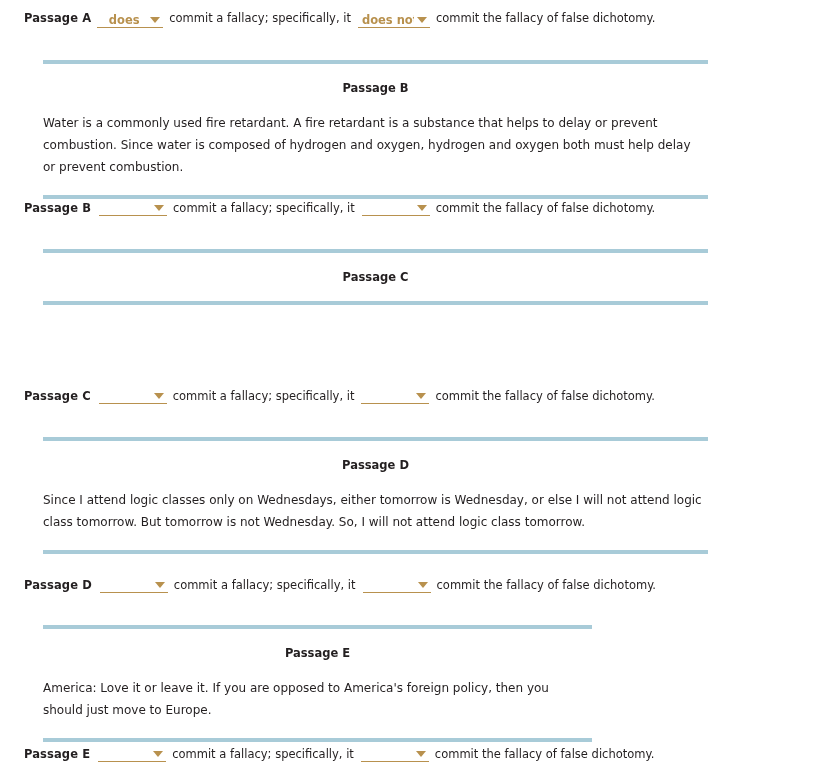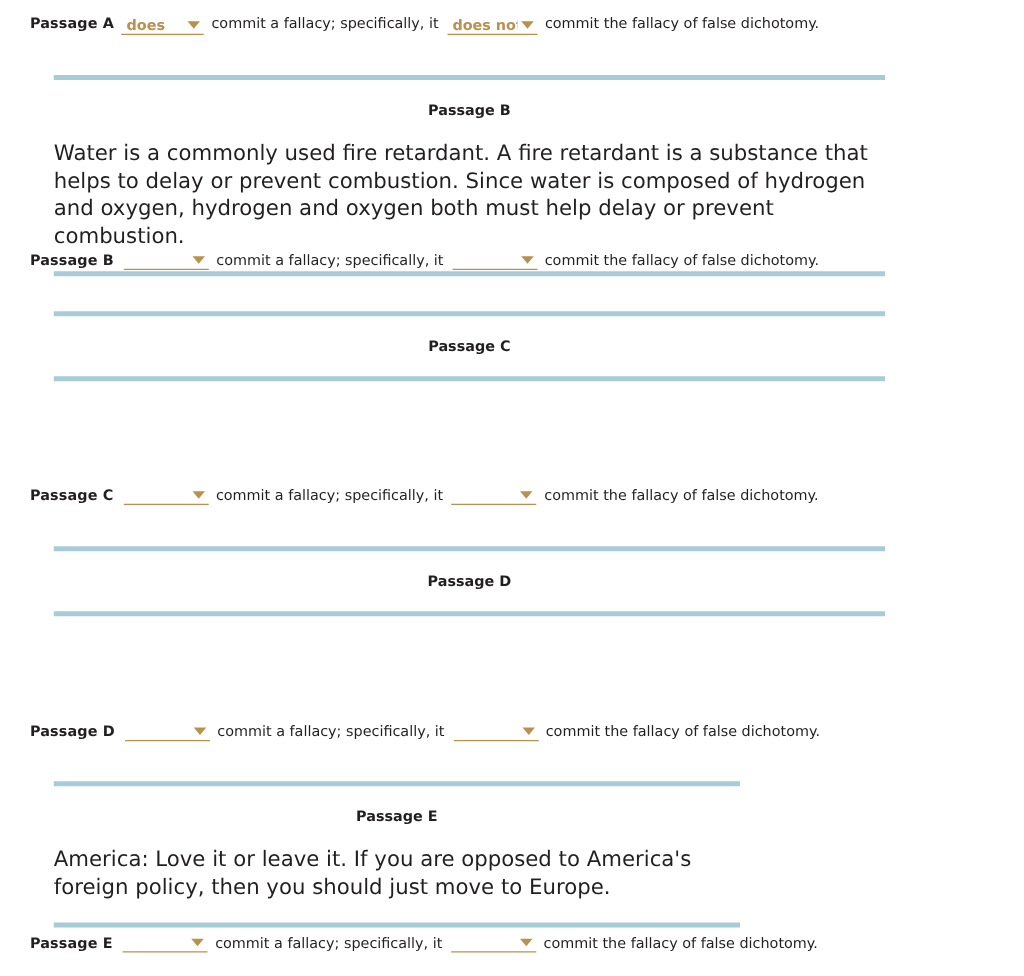--- a/index.html
+++ b/index.html
@@ -59,21 +59,21 @@
   .dropdown.d-first { width: 68px; margin: 0 6px 0 8px; }
   .dropdown.d-second { width: 68px; margin: 0 6px 0 7px; }
   .dropdown.filled.d-first { width: 66px; margin: 0 6px 0 6px; }
   .dropdown.filled.d-second { width: 72px; margin: 0 6px 0 7px; }
 
   .dropdown .dd-value {
     color: #b8914e;
     font-size: 11.5px;
     font-weight: bold;
     flex: 1 1 auto;
-    text-align: left;
+    text-align: center;
     overflow: hidden;
   }
   .dropdown .dd-value:empty { min-height: 12px; }
 
   .caret {
     width: 0;
     height: 0;
     border-left: 5px solid transparent;
     border-right: 5px solid transparent;
     border-top: 6px solid #b8914e;
@@ -93,21 +93,21 @@
   }
   .passage-title {
     text-align: center;
     font-weight: bold;
     font-size: 11.5px;
     color: #231f20;
     margin-top: 17px;
   }
   .passage-body {
     margin-top: 17px;
-    font-size: 17px;
+    font-size: 12px;
     line-height: 22px;
     color: #231f20;
     padding: 0 2px 0 0;
   }
   .passage-body p { margin: 0; }
   .divider-bottom {
     height: 4px;
     background: #a8cbd8;
     width: 100%;
     margin-top: 17px;
@@ -171,20 +171,23 @@
     <span class="dropdown d-second">
       <span class="dd-value"></span>
       <span class="caret"></span>
     </span>
     <span class="sentence-text">commit the fallacy of false dichotomy.</span>
   </div>
 
   <div class="passage-block" style="top:437px; width:665px;">
     <div class="divider"></div>
     <div class="passage-title">Passage D</div>
+    <div class="passage-body">
+      <p>Since I attend logic classes only on Wednesdays, either tomorrow is Wednesday, or else I will not attend logic class tomorrow. But tomorrow is not Wednesday. So, I will not attend logic class tomorrow.</p>
+    </div>
     <div class="divider-bottom"></div>
   </div>
 
   <div class="answer-row" style="top:576px;">
     <span class="answer-label">Passage D</span>
     <span class="dropdown d-first">
       <span class="dd-value"></span>
       <span class="caret"></span>
     </span>
     <span class="sentence-text">commit a fallacy; specifically, it</span>

